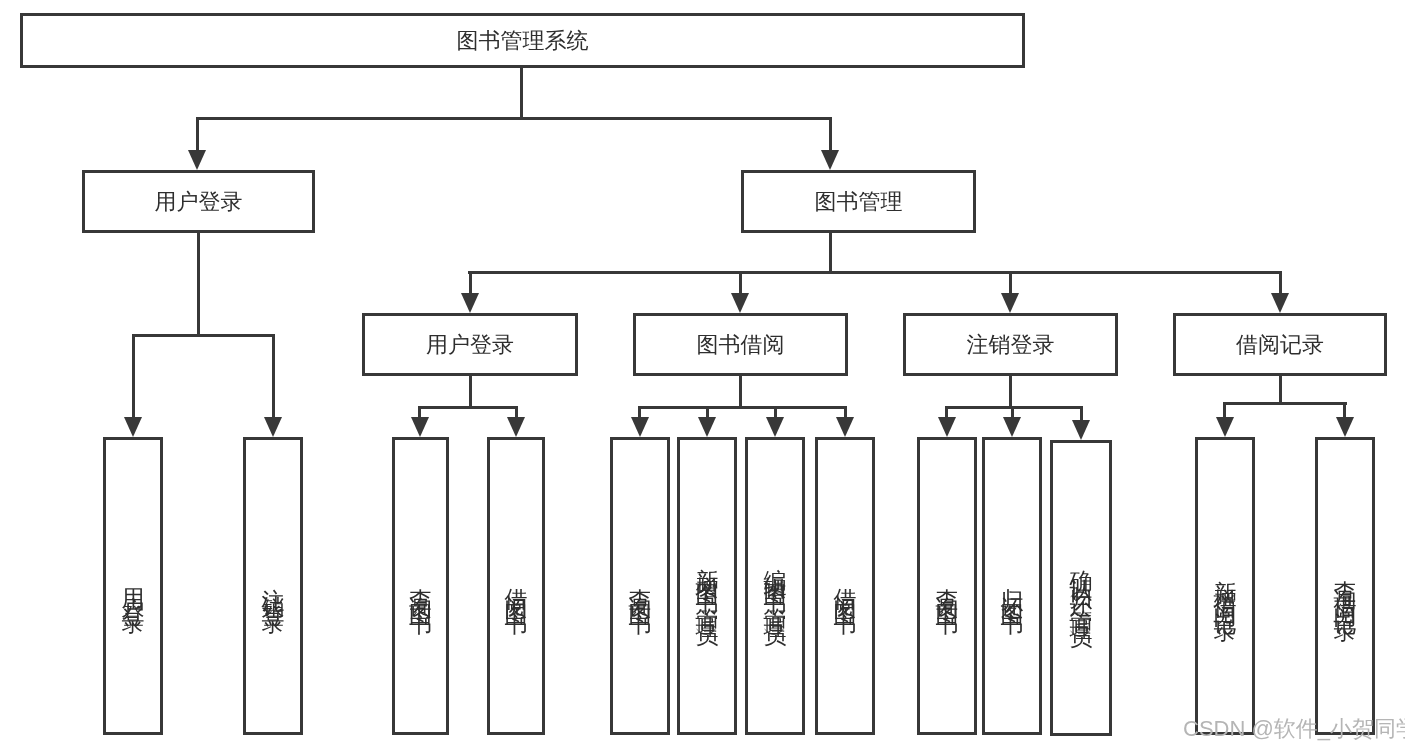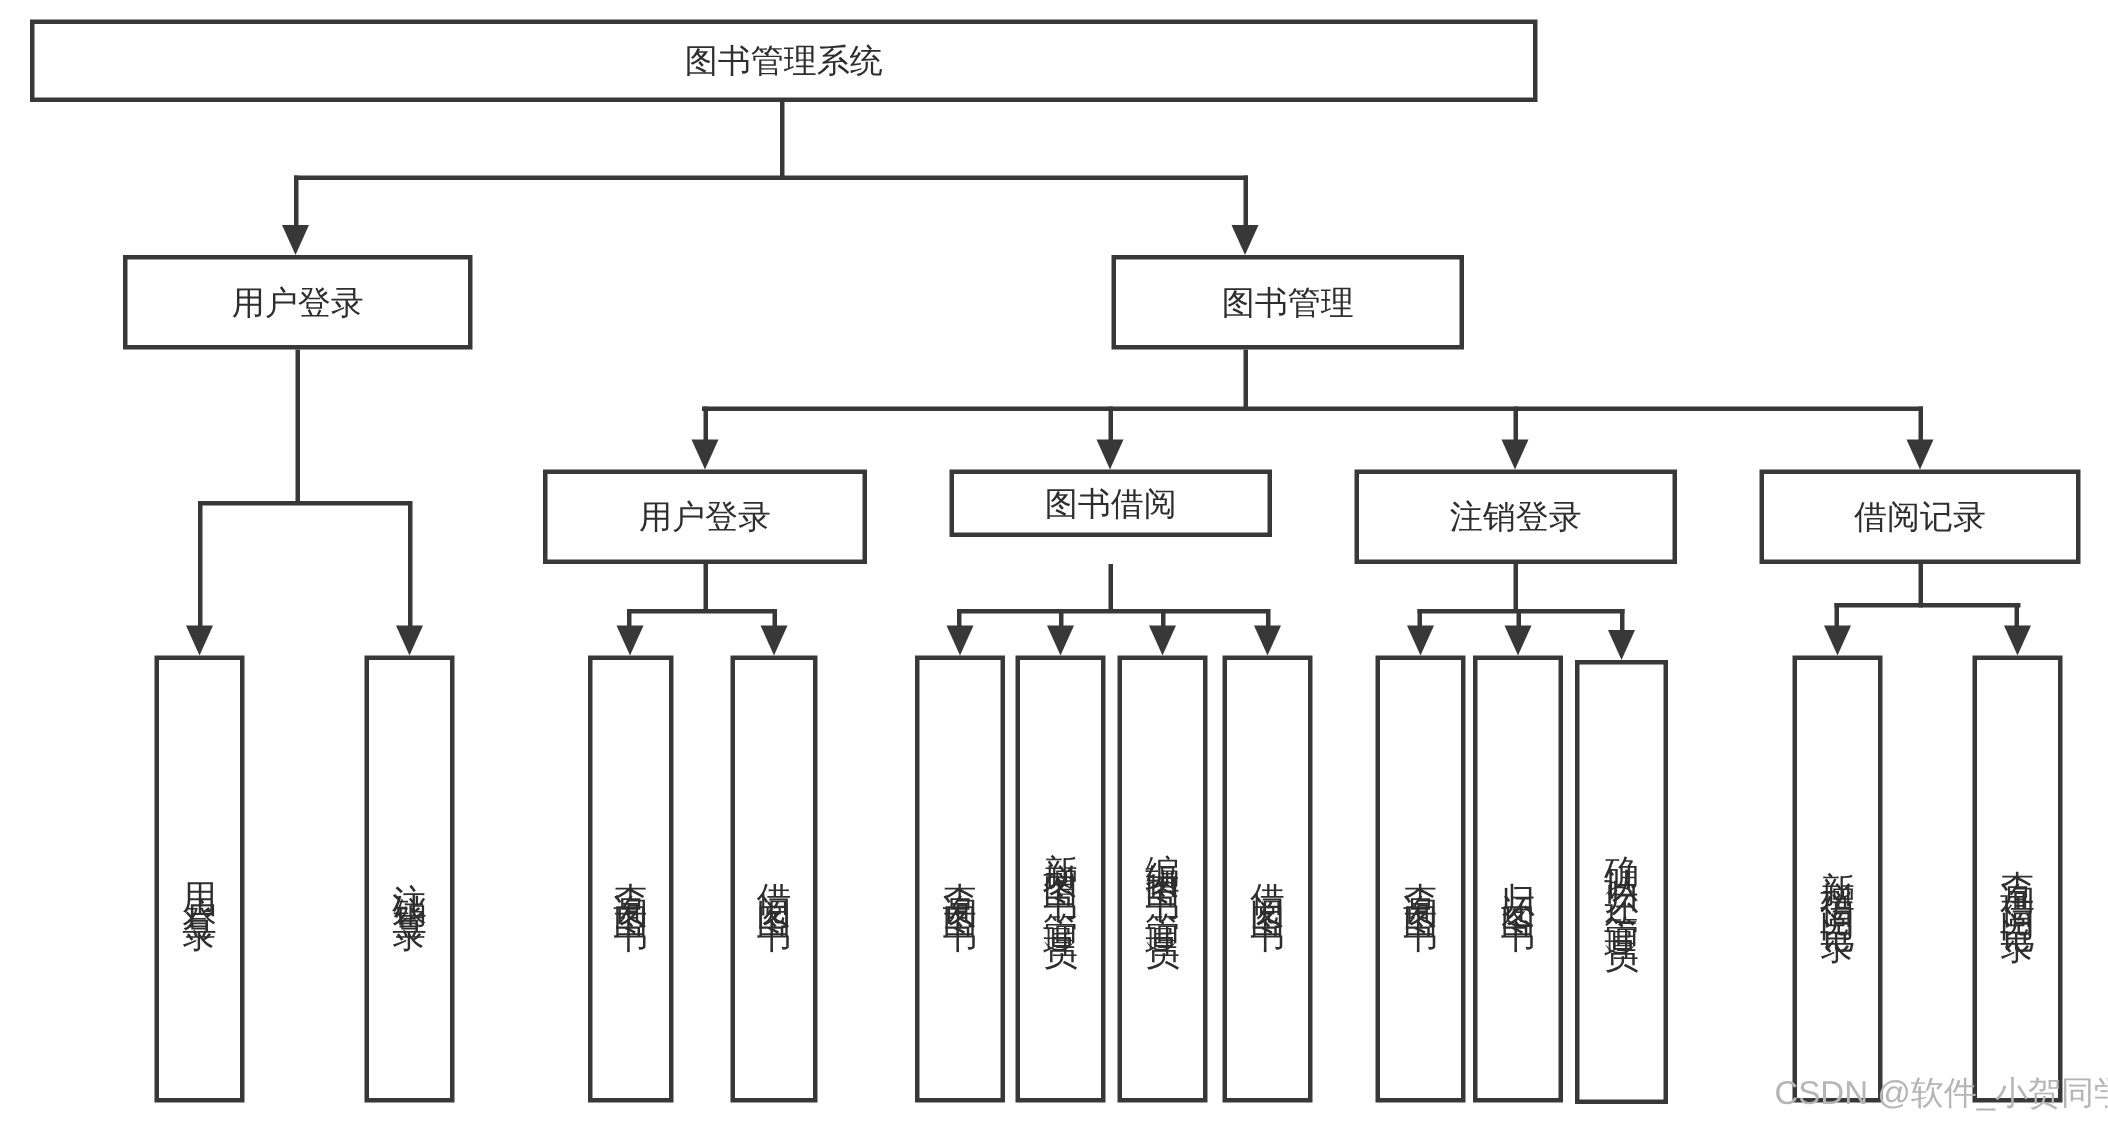--- a/index.html
+++ b/index.html
@@ -98,21 +98,21 @@
   <div class="vl" style="left:739px;top:271px;height:24px;"></div>
   <div class="ar" style="left:731px;top:293px;"></div>
   <div class="vl" style="left:1009px;top:271px;height:24px;"></div>
   <div class="ar" style="left:1001px;top:293px;"></div>
   <div class="vl" style="left:1279px;top:271px;height:24px;"></div>
   <div class="ar" style="left:1271px;top:293px;"></div>
 
   <div class="node" style="left:362px;top:313px;width:216px;height:63px;">
     <span>用户登录</span>
   </div>
-  <div class="node" style="left:633px;top:313px;width:215px;height:45px;">
+  <div class="node" style="left:633px;top:313px;width:215px;height:63px;">
     <span>图书借阅</span>
   </div>
   <div class="node" style="left:903px;top:313px;width:215px;height:63px;">
     <span>注销登录</span>
   </div>
   <div class="node" style="left:1173px;top:313px;width:214px;height:63px;">
     <span>借阅记录</span>
   </div>
 
   <div class="vl" style="left:469px;top:376px;height:32px;"></div>

